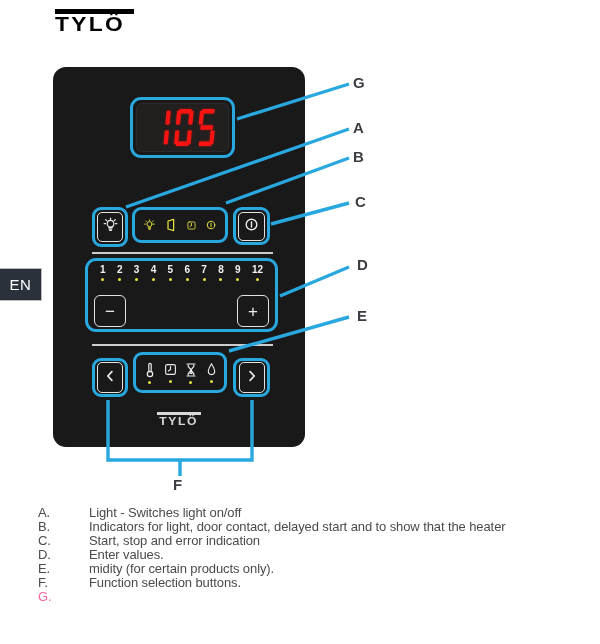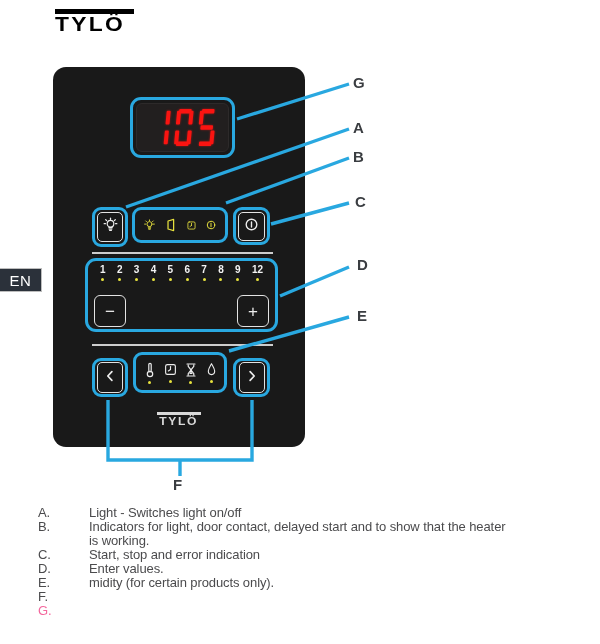--- a/index.html
+++ b/index.html
@@ -21,21 +21,21 @@
   
   .brand-logo{position:absolute;left:55px;top:9px;}
   .logo-bar{display:block;width:79px;height:5px;background:#000;}
   .logo-text{
     display:block;font-weight:bold;font-size:20px;line-height:20px;color:#000;
     letter-spacing:2px;transform:scaleX(1.14);transform-origin:left center;margin-top:0px;
   }
 
   
   .en-tab{
-    position:absolute;left:0;top:268px;width:42px;height:24px;
+    position:absolute;left:0;top:268px;width:42px;height:33px;
     background:#2b313a;border:1px solid #bdbdbd;border-left:none;box-sizing:border-box;
     display:flex;align-items:center;justify-content:center;
     color:#fff;font-size:15px;letter-spacing:.5px;
   }
 
   
   .panel{
     position:absolute;left:53px;top:67px;width:252px;height:380px;
     background:var(--panel);border-radius:13px;
   }
@@ -360,21 +360,20 @@
       <div class="legend-row">
         <div class="legend-marker">A.</div>
         <div>
           <div class="legend-line">Light - Switches light on/off</div>
         </div>
       </div>
       <div class="legend-row">
         <div class="legend-marker">B.</div>
         <div>
           <div class="legend-line">Indicators for light, door contact, delayed start and to show that the heater</div>
-          <div class="legend-line">is working.</div>
         </div>
       </div>
       <div class="legend-row">
         <div class="legend-marker">C.</div>
         <div>
           <div class="legend-line">Start, stop and error indication</div>
         </div>
       </div>
       <div class="legend-row">
         <div class="legend-marker">D.</div>
@@ -383,19 +382,22 @@
         </div>
       </div>
       <div class="legend-row">
         <div class="legend-marker">E.</div>
         <div>
           <div class="legend-line">midity (for certain products only).</div>
         </div>
       </div>
       <div class="legend-row">
         <div class="legend-marker">F.</div>
+        <div>
+          <div class="legend-line">Function selection buttons.</div>
+        </div>
       </div>
       <div class="legend-row">
         <div class="legend-marker marker-pink">G.</div>
       </div>
     </div>
 
 </div>
 
 </body></html>

